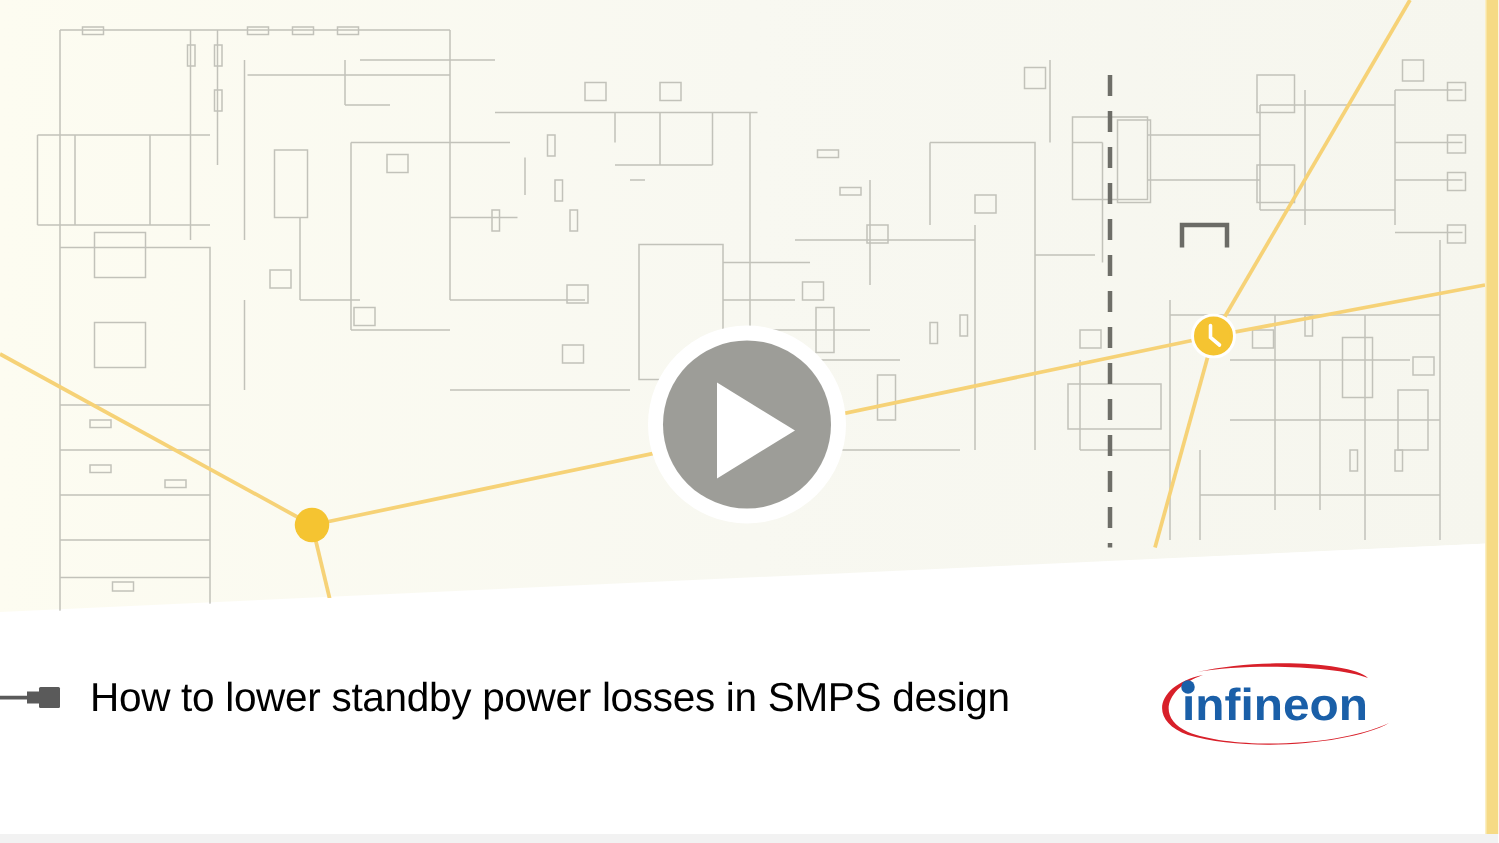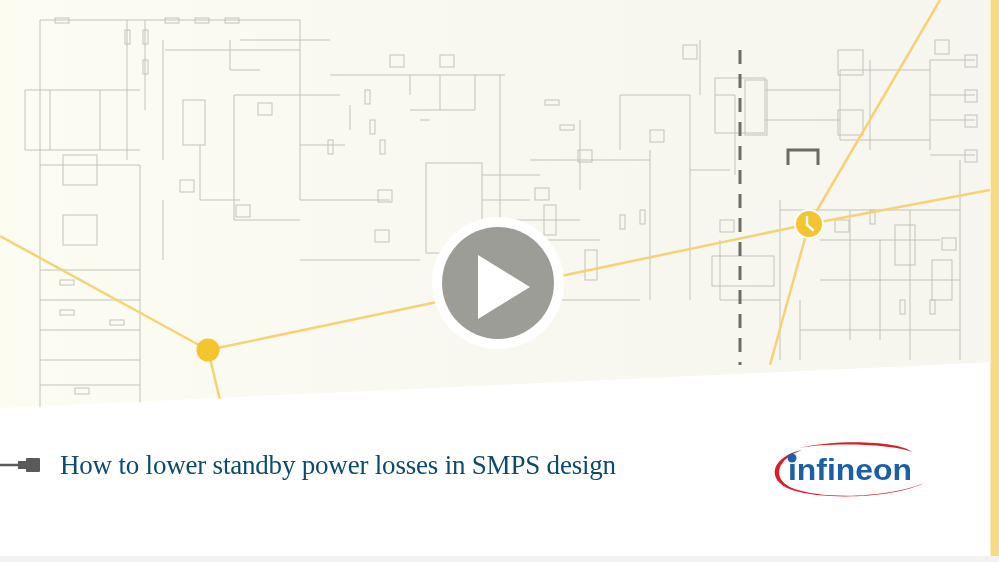--- a/index.html
+++ b/index.html
@@ -4,21 +4,21 @@
 <style>
   html, body { margin:0; padding:0; }
   body { width:999px; height:562px; overflow:hidden; background:#ffffff; font-family:"Liberation Sans", sans-serif; }
   .stage { position:relative; width:999px; height:562px; overflow:hidden; background:#ffffff; }
   .schematic-bg { position:absolute; left:0; top:0; width:999px; height:430px; }
   .hero-svg { position:absolute; left:0; top:0; }
   .accent-bar { position:absolute; left:990px; top:0; width:9px; height:556px; background:#f6da85; border-left:1px solid #fbefc4; }
   .bottom-line { position:absolute; left:0; top:556px; width:999px; height:6px; background:#f2f2f2; }
   .caption { position:absolute; left:0; top:438px; height:54px; display:flex; align-items:center; }
   .plug-icon { width:44px; height:20px; margin-right:16px; }
-  .title-text { font-family:Liberation Serif, serif; font-size:27px; color:#0c4a6e; letter-spacing:-0.2px; white-space:nowrap; }
+  .title-text { font-family:Liberation Sans, sans-serif; font-size:27px; color:#000000; letter-spacing:-0.2px; white-space:nowrap; }
   .logo { position:absolute; left:762px; top:438px; width:168px; height:68px; }
   .play-button { position:absolute; left:430px; top:215px; width:136px; height:136px; cursor:pointer; }
   .clock-badge { position:absolute; left:794px; top:209px; width:30px; height:30px; }
 </style>
 </head>
 <body>
 
 <div class="stage">
 
   <svg class="schematic-bg" width="999" height="430" viewBox="0 0 999 430">

